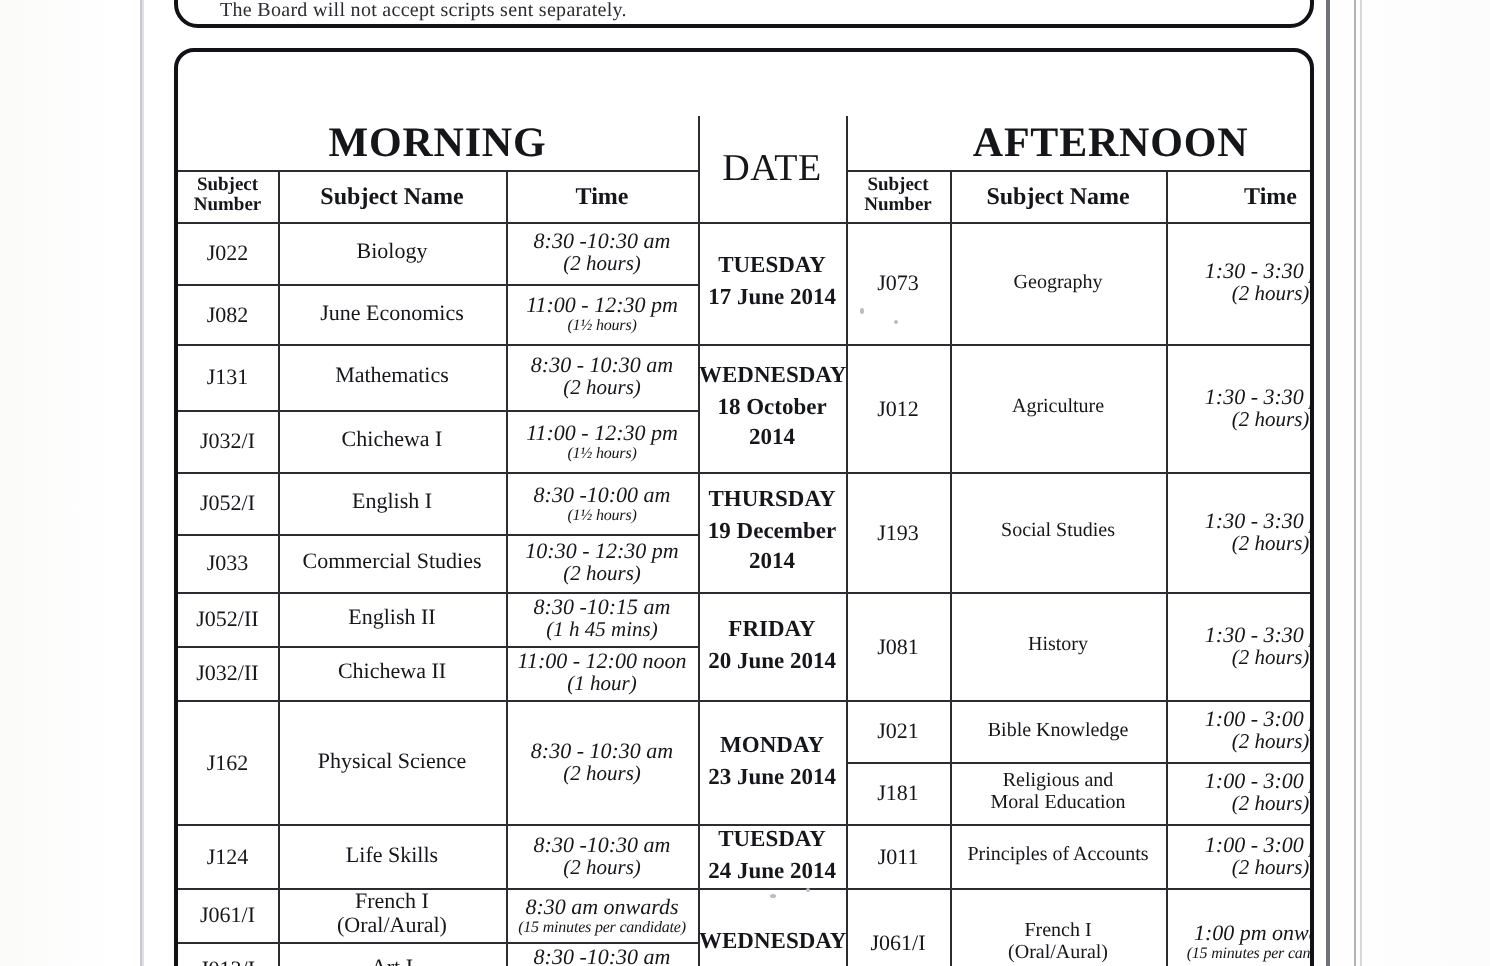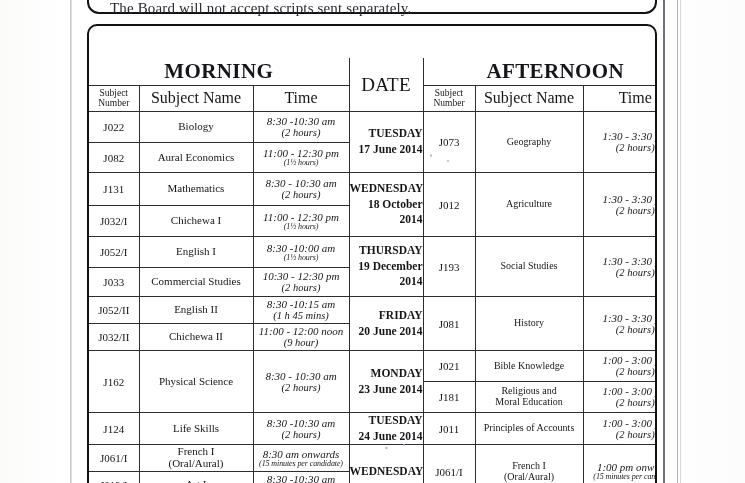--- a/index.html
+++ b/index.html
@@ -48,21 +48,21 @@
     height: 48px;
     border: 2.5px solid #111216;
     border-radius: 12px;
     box-sizing: border-box;
     background: #ffffff;
   }
   .notice-text {
     position: absolute;
     left: 110px;
     top: 0px;
-    font-size: 15px;
+    font-size: 10px;
     letter-spacing: .15px;
     color: #2a2c31;
     white-space: nowrap;
   }
 
   
   .table-frame {
     position: absolute;
     left: 87px;
     top: 24px;
@@ -111,26 +111,26 @@
   }
   .banner-date {
     font-weight: normal;
     font-size: 19px;
     letter-spacing: .3px;
   }
 
   
   .hdr {
     height: 25px;
-    font-weight: normal;
-    font-size: 16px;
+    font-weight: bold;
+    font-size: 12px;
     line-height: 1.02;
   }
   .hdr-sub {
-    font-weight: normal;
+    font-weight: bold;
     font-size: 9.5px;
     line-height: 1.05;
   }
 
   
   .c-subnum {
     text-align: left;
     padding-left: 5px;
     font-size: 11px;
   }
@@ -152,21 +152,21 @@
   .c-timecell .dur-small {
     display: block;
     font-size: 8px;
     letter-spacing: -.1px;
   }
   .c-datecell {
     font-weight: bold;
     font-size: 11.5px;
     line-height: 1.35;
   }
-  .c-datecell .dline { display: block; text-align: right; }
+  .c-datecell .dline { display: block; }
 
   
   .c-asubnum {
     font-size: 11px;
     text-align: center;
   }
   .c-asubname {
     text-align: left;
     padding-left: 6px;
     font-size: 10px;
@@ -230,21 +230,21 @@
           <td class="c-datecell" rowspan="2">
             <span class="dline">TUESDAY</span>
             <span class="dline">17 June 2014</span>
           </td>
           <td class="c-asubnum" rowspan="2">J073</td>
           <td class="c-asubname" rowspan="2"><span class="nline">Geography</span></td>
           <td class="c-timecell" rowspan="2"><span>1:30 - 3:30 pm</span><span class="dur">(2 hours)</span></td>
         </tr>
         <tr style="height: 30px;">
           <td class="c-subnum">J082</td>
-          <td class="c-subname"><span class="nline">Aural Economics</span></td>
+          <td class="c-subname"><span class="nline">June Economics</span></td>
           <td class="c-timecell"><span>11:00 - 12:30 pm</span><span class="dur-small">(1½ hours)</span></td>
         </tr>
         <tr class="daysep" style="height: 33px;">
           <td class="c-subnum">J131</td>
           <td class="c-subname"><span class="nline">Mathematics</span></td>
           <td class="c-timecell"><span>8:30 - 10:30 am</span><span class="dur">(2 hours)</span></td>
           <td class="c-datecell" rowspan="2">
             <span class="dline">WEDNESDAY</span>
             <span class="dline">18 October 2014</span>
           </td>
@@ -282,21 +282,21 @@
             <span class="dline">FRIDAY</span>
             <span class="dline">20 June 2014</span>
           </td>
           <td class="c-asubnum" rowspan="2">J081</td>
           <td class="c-asubname" rowspan="2"><span class="nline">History</span></td>
           <td class="c-timecell" rowspan="2"><span>1:30 - 3:30 pm</span><span class="dur">(2 hours)</span></td>
         </tr>
         <tr style="height: 27px;">
           <td class="c-subnum">J032/II</td>
           <td class="c-subname"><span class="nline">Chichewa II</span></td>
-          <td class="c-timecell"><span>11:00 - 12:00 noon</span><span class="dur">(9 hour)</span></td>
+          <td class="c-timecell"><span>11:00 - 12:00 noon</span><span class="dur">(1 hour)</span></td>
         </tr>
         <tr class="daysep" style="height: 31px;">
           <td class="c-subnum" rowspan="2">J162</td>
           <td class="c-subname" rowspan="2"><span class="nline">Physical Science</span></td>
           <td class="c-timecell" rowspan="2"><span>8:30 - 10:30 am</span><span class="dur">(2 hours)</span></td>
           <td class="c-datecell" rowspan="2">
             <span class="dline">MONDAY</span>
             <span class="dline">23 June 2014</span>
           </td>
           <td class="c-asubnum">J021</td>

